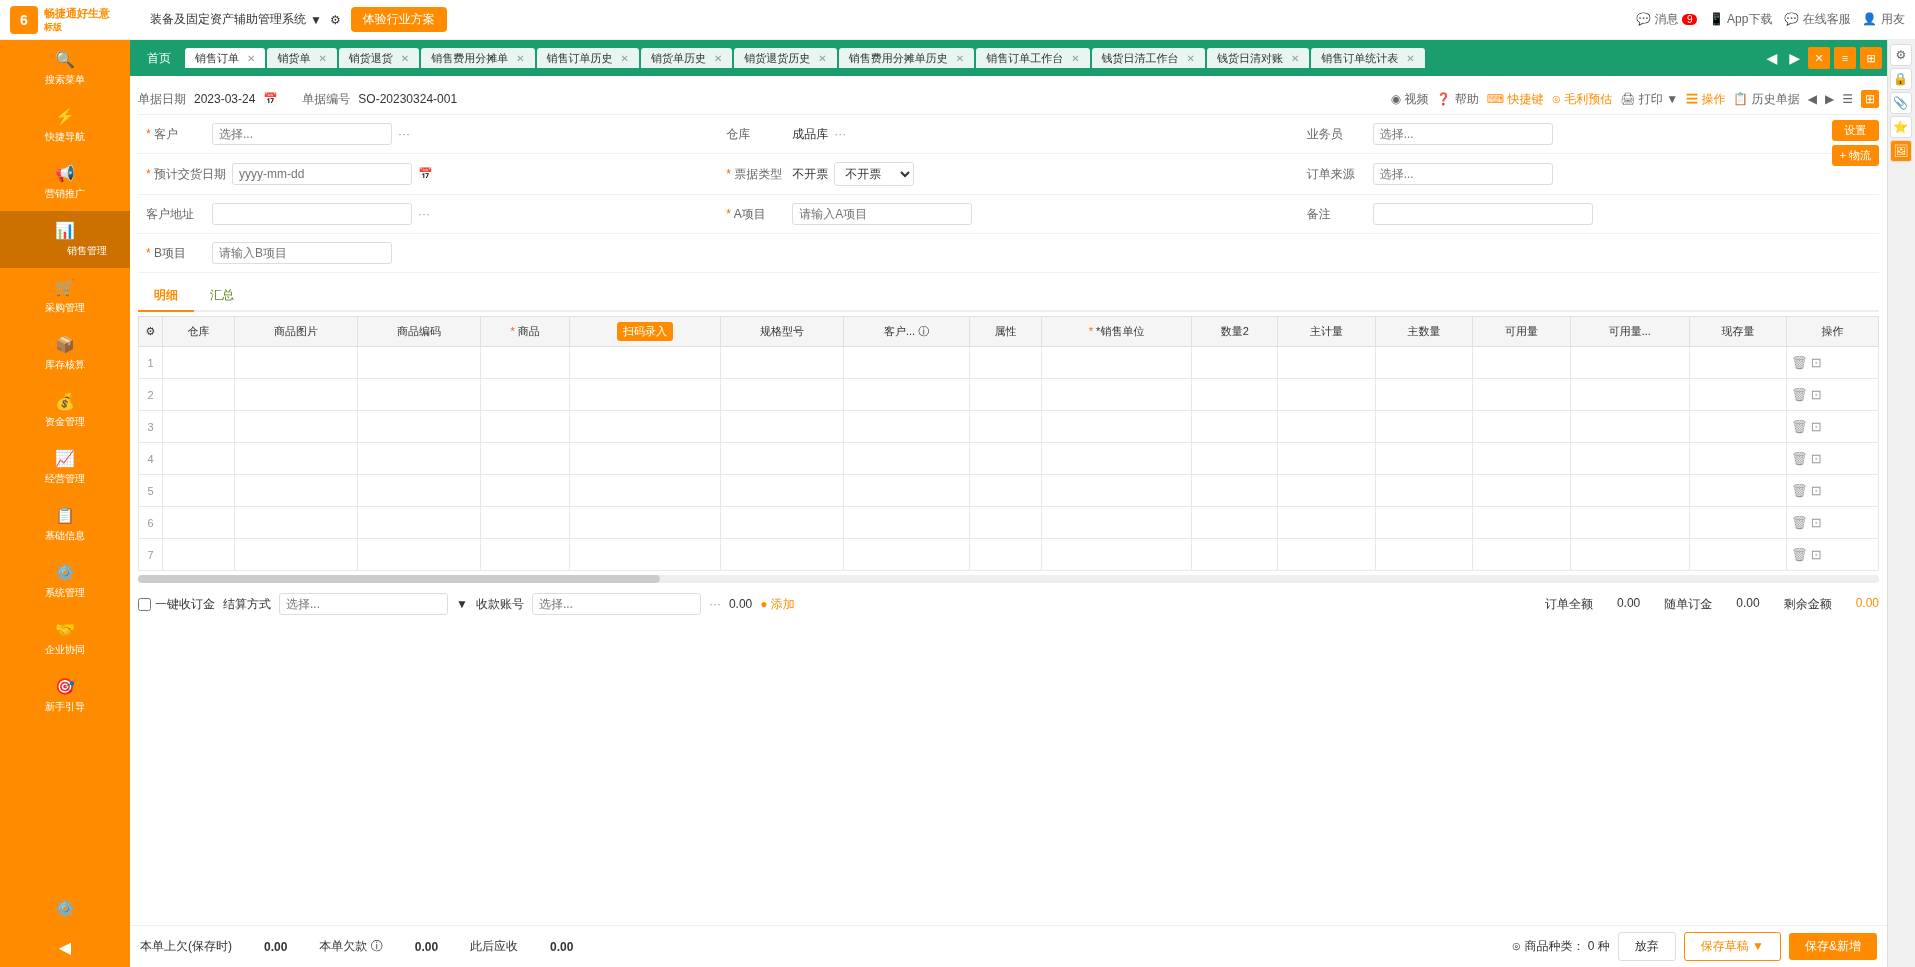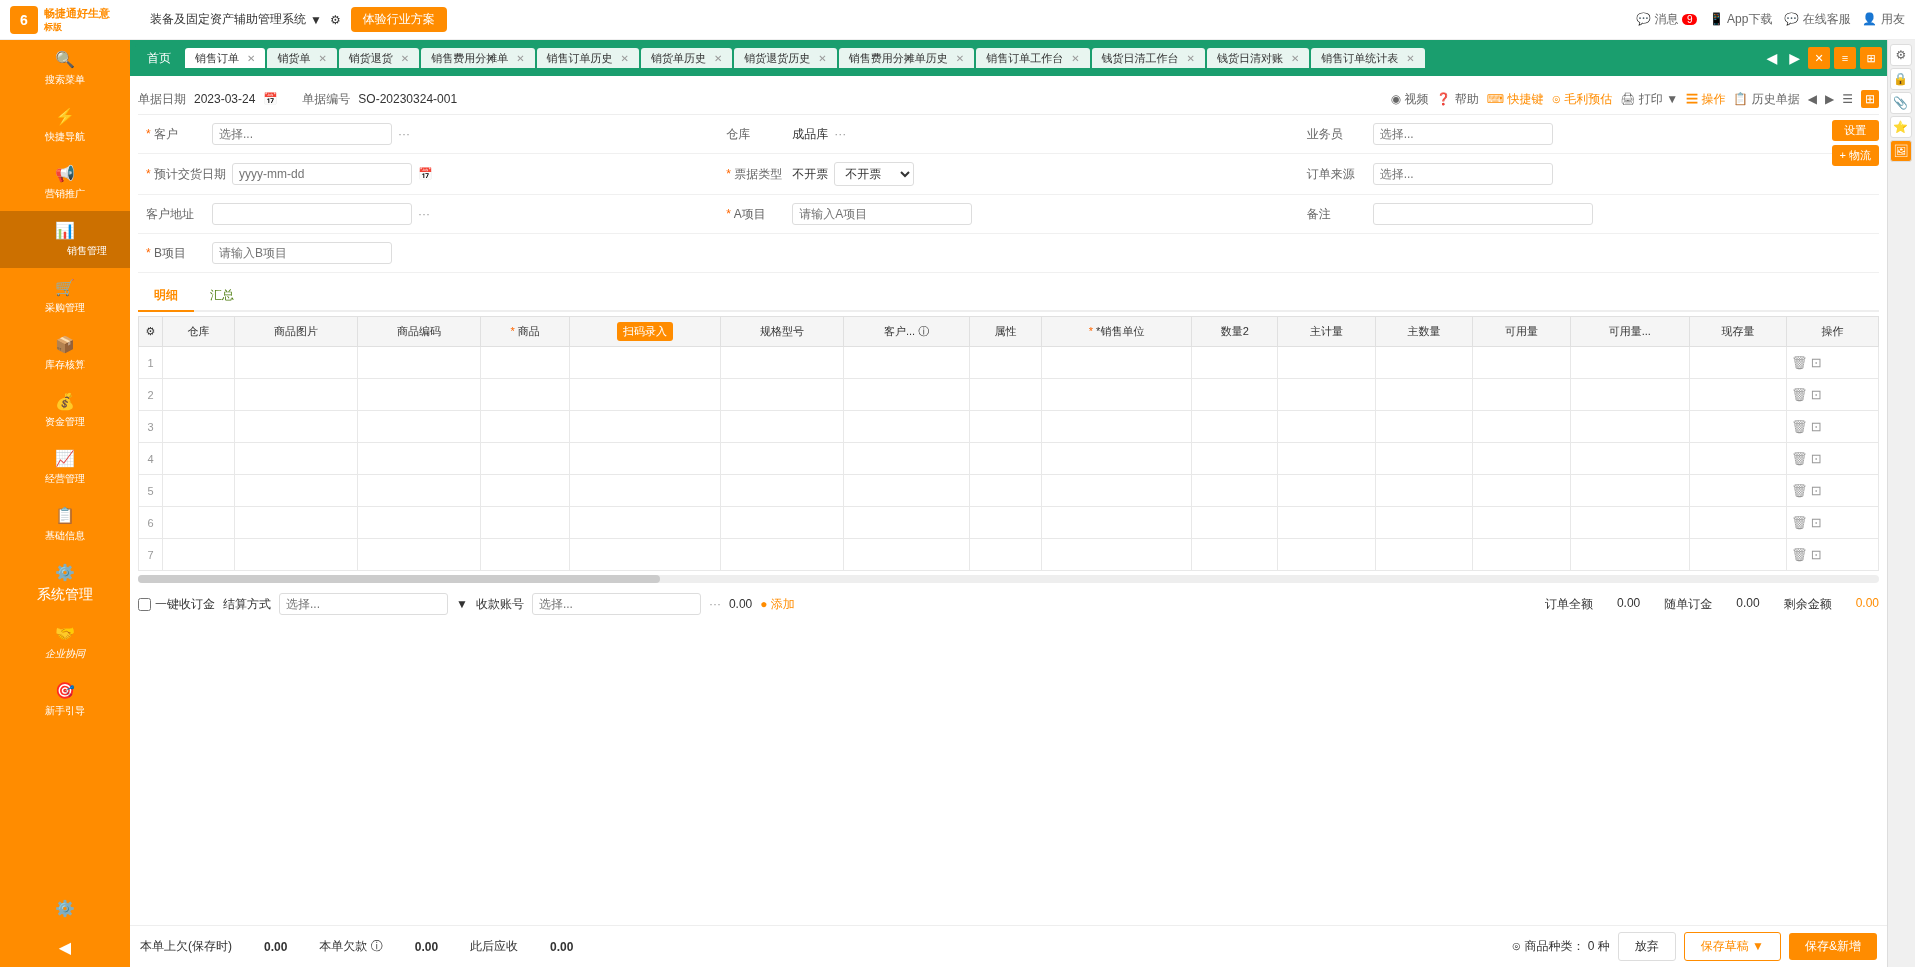--- a/index.html
+++ b/index.html
@@ -148,25 +148,25 @@
           <div class="sidebar-item">
             <span class="sidebar-icon">📈</span>
             <span style="font-size:10px;">经营管理</span>
           </div>
           <div class="sidebar-item">
             <span class="sidebar-icon">📋</span>
             <span style="font-size:10px;">基础信息</span>
           </div>
           <div class="sidebar-item">
             <span class="sidebar-icon">⚙️</span>
-            <span style="font-size:14px;">系统管理</span>
+            <span style="font-size:10px;">系统管理</span>
           </div>
           <div class="sidebar-item">
             <span class="sidebar-icon">🤝</span>
-            <span style="font-size:10px;font-style:italic;">企业协同</span>
+            <span style="font-size:10px;">企业协同</span>
           </div>
           <div class="sidebar-item">
             <span class="sidebar-icon">🎯</span>
             <span style="font-size:10px;">新手引导</span>
           </div>
         </div>
       <div class="sidebar-bottom">
         <div class="sidebar-item">
           <span class="sidebar-icon">⚙️</span>
         </div>

